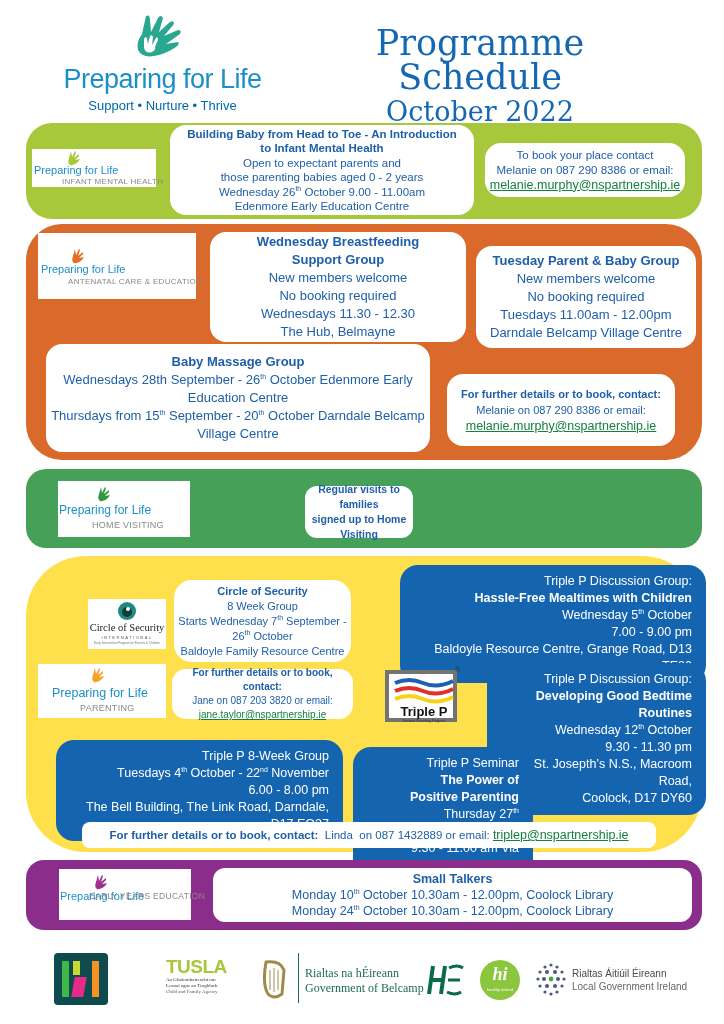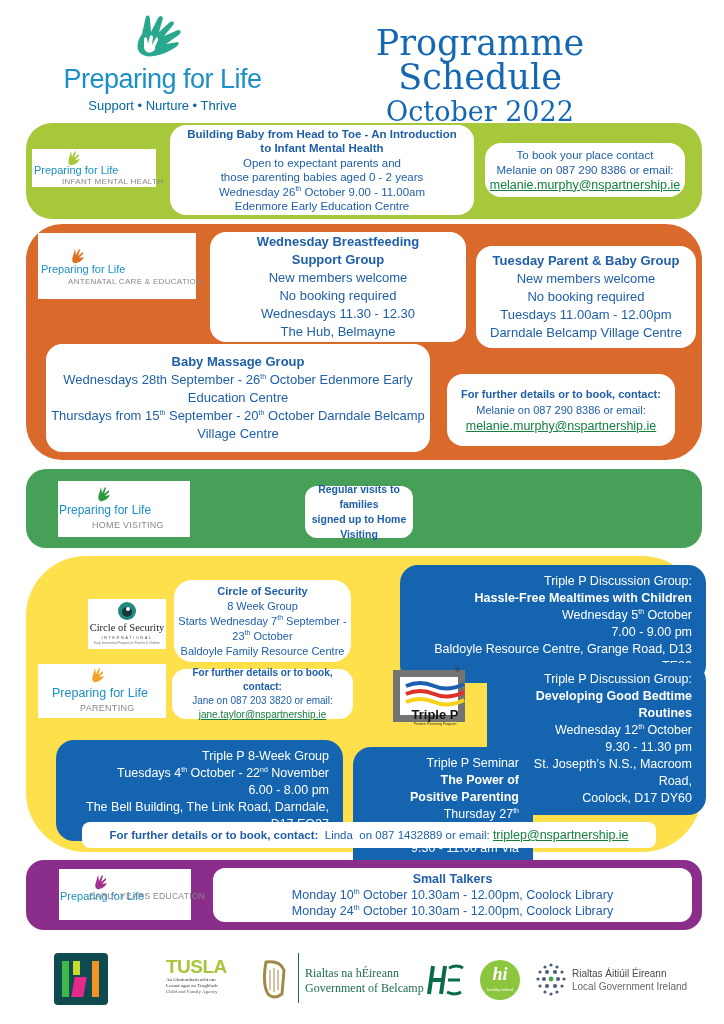--- a/index.html
+++ b/index.html
@@ -151,21 +151,21 @@
     </svg>
   <div style="position:absolute; left:0; top:23px; width:78px; text-align:center; font-family:'Liberation Serif', serif; font-size:10.5px; color:#222;">Circle of Security</div>
   <div style="position:absolute; left:0; top:36px; width:78px; text-align:center; font-size:4px; letter-spacing:1.5px; color:#555;">INTERNATIONAL</div>
   <div style="position:absolute; left:0; top:42px; width:78px; text-align:center; font-size:3px; color:#777; white-space:nowrap; overflow:hidden;">Early Intervention Program for Parents &amp; Children</div>
 </div>
 
 <div class="card" style="left:174px; top:580px; width:177px; height:82px; font-size:11px; line-height:15px; border-radius:18px;">
   <div class="bold">Circle of Security</div>
   <div>8 Week Group</div>
   <div><span>Starts Wednesday 7</span><sup>th</sup><span> September -</span></div>
-  <div><span>23</span><sup>th</sup><span> October</span></div>
+  <div><span>26</span><sup>th</sup><span> October</span></div>
   <div>Baldoyle Family Resource Centre</div>
 </div>
 
 <div class="bcard" style="left:400px; top:565px; width:306px; height:60px; height:auto;">
   <div>Triple P Discussion Group:</div>
   <div class="bold">Hassle-Free Mealtimes with Children</div>
   <div><span>Wednesday 5</span><sup>th</sup><span> October</span></div>
   <div>7.00 - 9.00 pm</div>
   <div>Baldoyle Resource Centre, Grange Road, D13 TE80</div>
 </div>
@@ -177,21 +177,21 @@
   <div class="pfl" style="left:14px; top:22px; font-size:12.5px;">Preparing for Life</div>
   <div class="sub" style="left:42px; top:39px; font-size:9px;">PARENTING</div>
 </div>
 
 <div class="card" style="left:172px; top:669px; width:181px; height:50px; font-size:10px; line-height:14px; border-radius:14px;">
   <div class="bold">For further details or to book, contact:</div>
   <div>Jane on 087 203 3820 or email:</div>
   <div><a class="link">jane.taylor@nspartnership.ie</a></div>
 </div>
 
-<div class="sublogo" style="left:385px; top:670px; width:72px; height:52px; border:7px solid #737373;margin-left:8px;">
+<div class="sublogo" style="left:385px; top:670px; width:72px; height:52px; border:4px solid #737373;">
   <svg style="position:absolute; left:4px; top:3px; width:62px; height:28px;" viewBox="0 0 62 28">
     <path d="M2 6 Q16 0 30 6 T60 4" stroke="#1f5fb0" stroke-width="4" fill="none"></path>
     <path d="M2 14 Q16 8 30 14 T60 12" stroke="#e0302a" stroke-width="4" fill="none"></path>
     <path d="M2 22 Q16 16 30 22 T60 20" stroke="#f7d21a" stroke-width="4" fill="none"></path>
   </svg>
   <div style="position:absolute; left:0; top:30px; width:70px; text-align:center; font-weight:bold; font-size:13px; color:#111;">Triple P</div>
   <div style="position:absolute; left:0; top:45px; width:70px; text-align:center; font-size:3.5px; color:#333;">Positive Parenting Program</div>
 </div>
 <div class="abs" style="left:455px; top:666px; font-size:7px; color:#333;">®</div>
 

